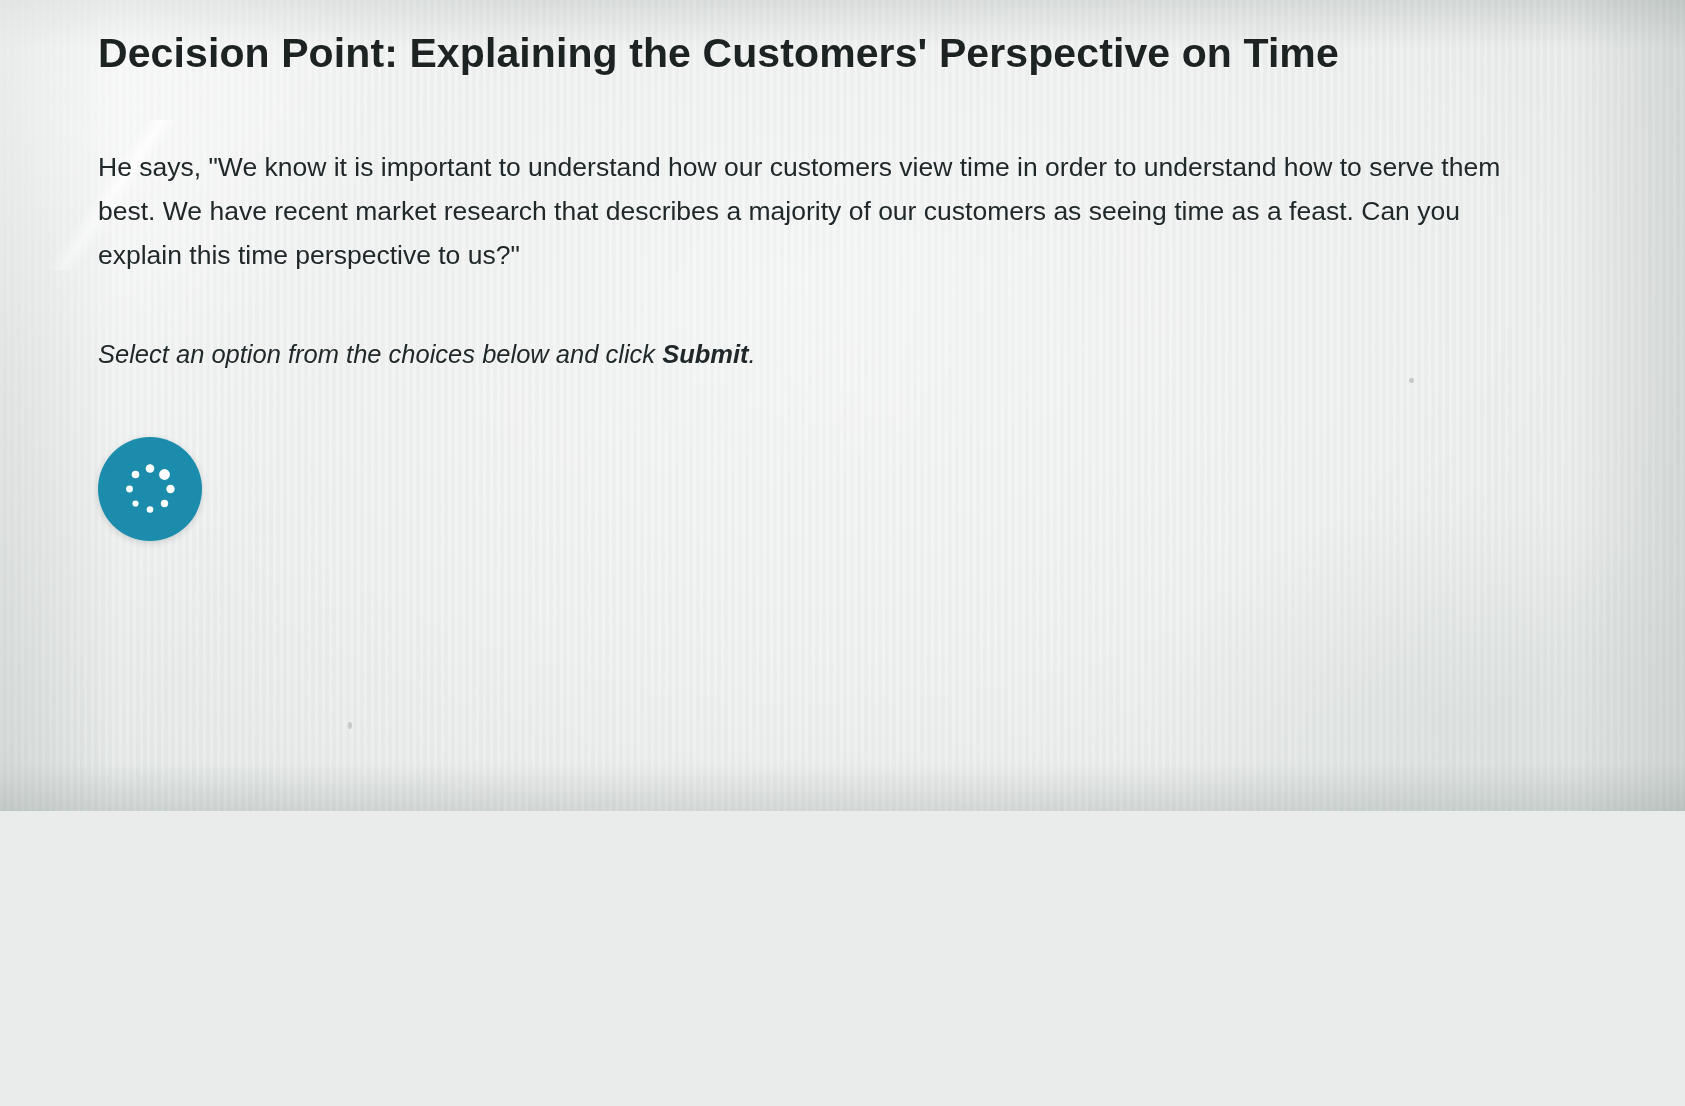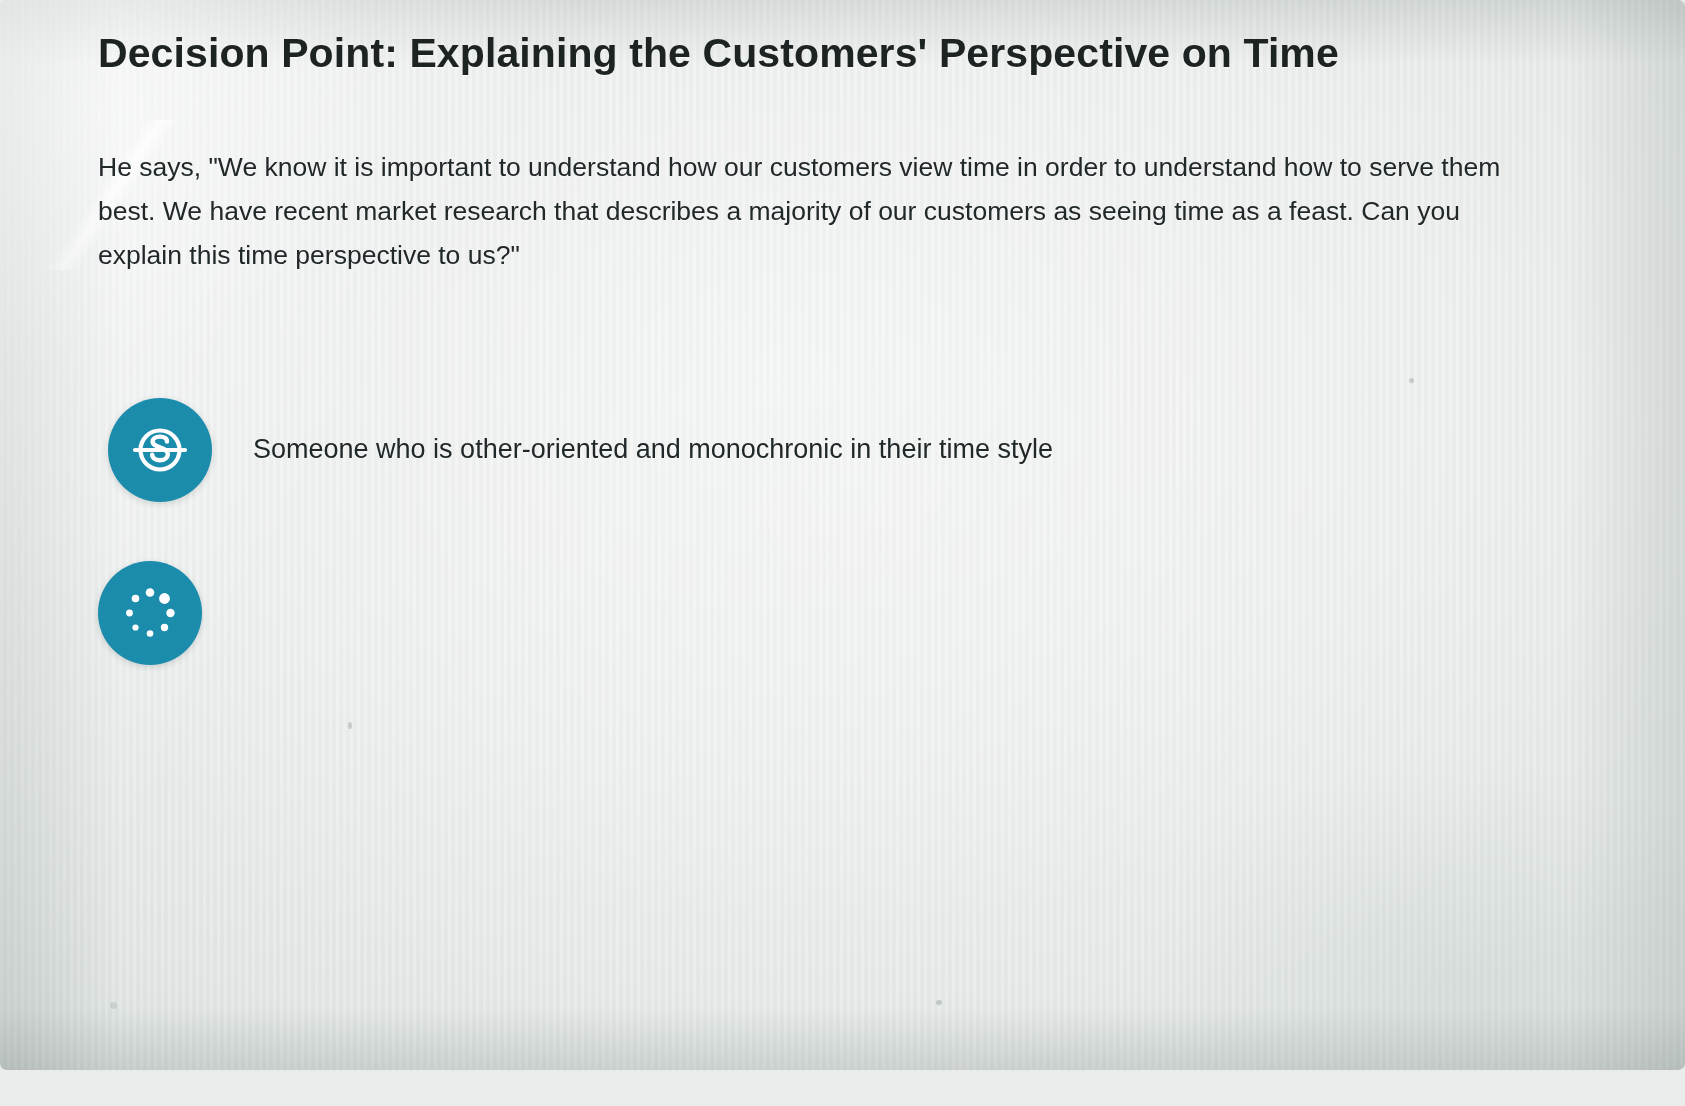--- a/index.html
+++ b/index.html
@@ -11,25 +11,24 @@
     height: 1106px;
     overflow: hidden;
     font-family: "Liberation Sans", sans-serif;
     background: #e9eceb;
   }
 
   
   #page {
     position: relative;
     width: 1685px;
-    height: 1070px;
+    height: 811px;
     overflow: hidden;
     background:
       radial-gradient(ellipse 1500px 900px at 47% 34%, #f2f4f3 0%, #eceeed 45%, #e2e6e4 78%, #d7dcda 100%);
-    border-radius: 7px;
   }
   #page::before {
     
     content: "";
     position: absolute;
     inset: 0;
     pointer-events: none;
     background:
       repeating-linear-gradient(90deg,
         rgba(255,255,255,0.30) 0px,
@@ -185,33 +184,26 @@
 
     <div class="sp-2"></div>
 
     <p class="body-text">He says, "We know it is important to understand how our customers view time in order to understand how to serve them best. We have recent market research that describes a majority of our customers as seeing time as a feast. Can you explain this time perspective to us?"</p>
 
     <div class="sp-3"></div>
 
 
     <div class="sp-4"></div>
 
+    <p class="instruction">
+      <span>Select an option from the choices below and click </span><b>Submit</b><span>.</span>
+    </p>
 
     <div class="options">
 
-      <div class="option-row r1">
-        <div class="opt-icon">
-          <svg width="62" height="62" viewBox="0 0 62 62" aria-hidden="true">
-            <circle cx="31" cy="31" r="19.5" fill="none" stroke="#ffffff" stroke-width="4.2"></circle>
-            <line x1="6" y1="31" x2="56" y2="31" stroke="#ffffff" stroke-width="4.2" stroke-linecap="round"></line>
-            <path d="M38 22.5 C38 19.4 34.8 17.6 31 17.6 C26.6 17.6 23.6 19.6 23.6 22.6 C23.6 29.3 38.8 27.6 38.8 35.1 C38.8 38.8 35.4 41.3 31 41.3 C26.6 41.3 23.2 39.2 23.2 35.6" fill="none" stroke="#ffffff" stroke-width="4.4" stroke-linecap="round" stroke-linejoin="round"></path>
-          </svg>
-        </div>
-        <div class="opt-label">Someone who is other-oriented and monochronic in their time style</div>
-      </div>
 
 
       <div class="option-row r3">
         <div class="opt-icon">
           <svg width="62" height="62" viewBox="0 0 62 62" aria-hidden="true">
             <g fill="#ffffff">
               <circle cx="31" cy="10.5" r="4.3"></circle>
               <circle cx="45.5" cy="16.5" r="5.4"></circle>
               <circle cx="51.5" cy="31" r="4.2"></circle>
               <circle cx="45.5" cy="45.5" r="3.7"></circle>

